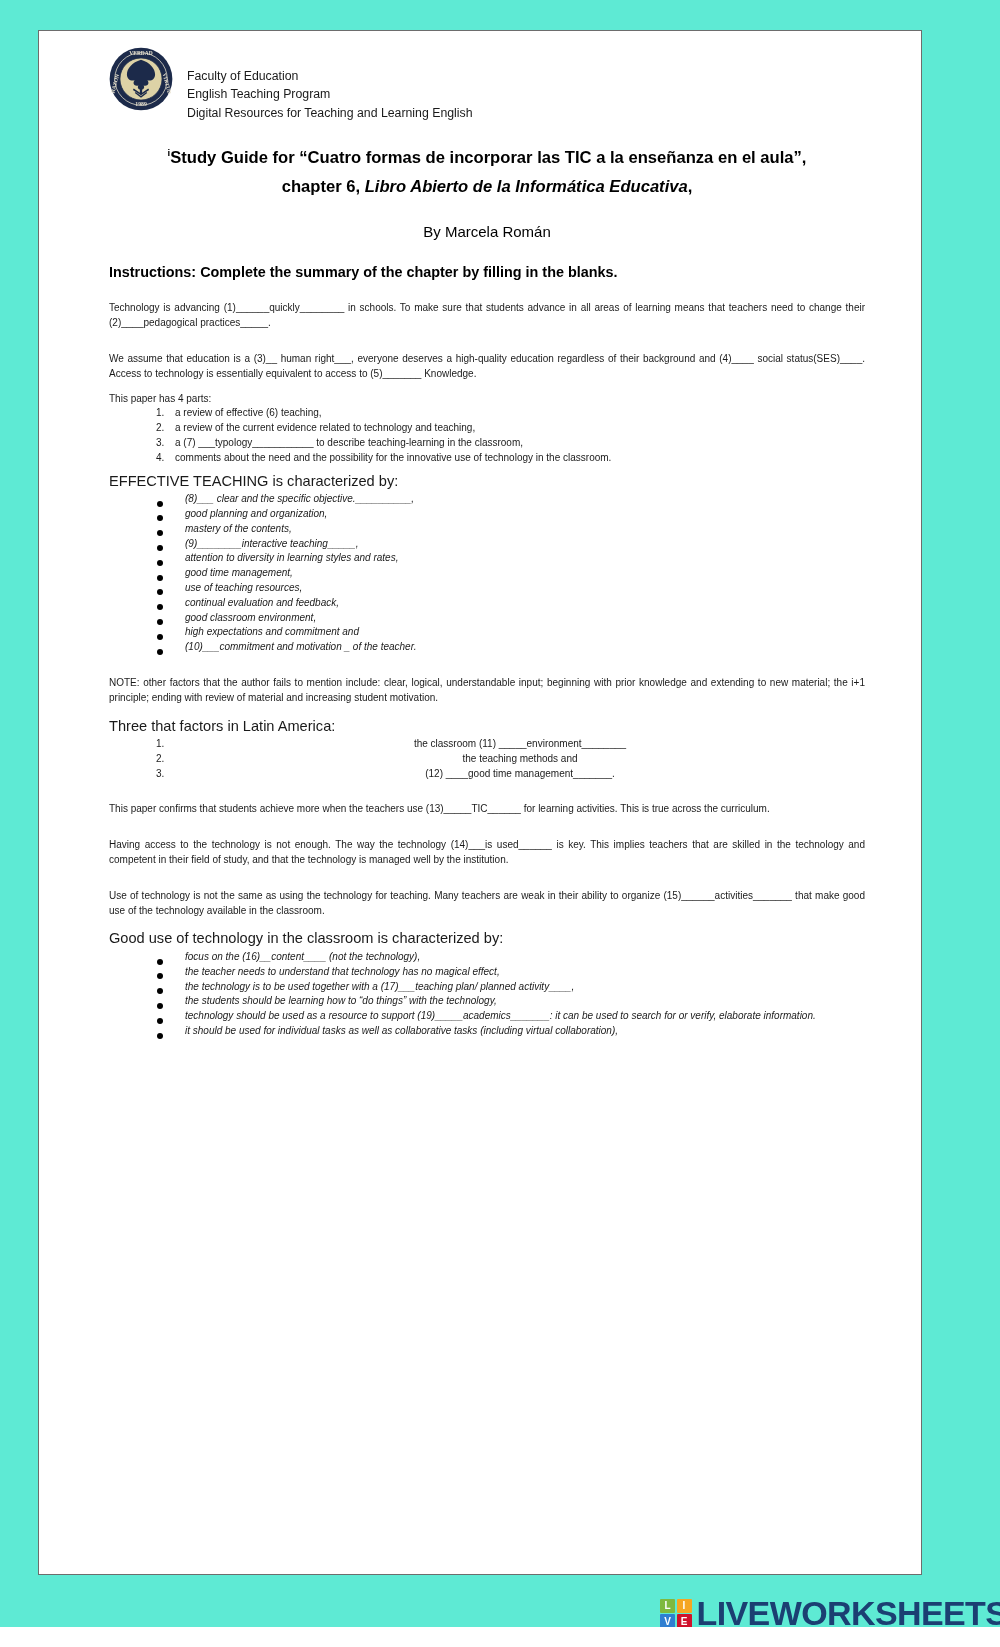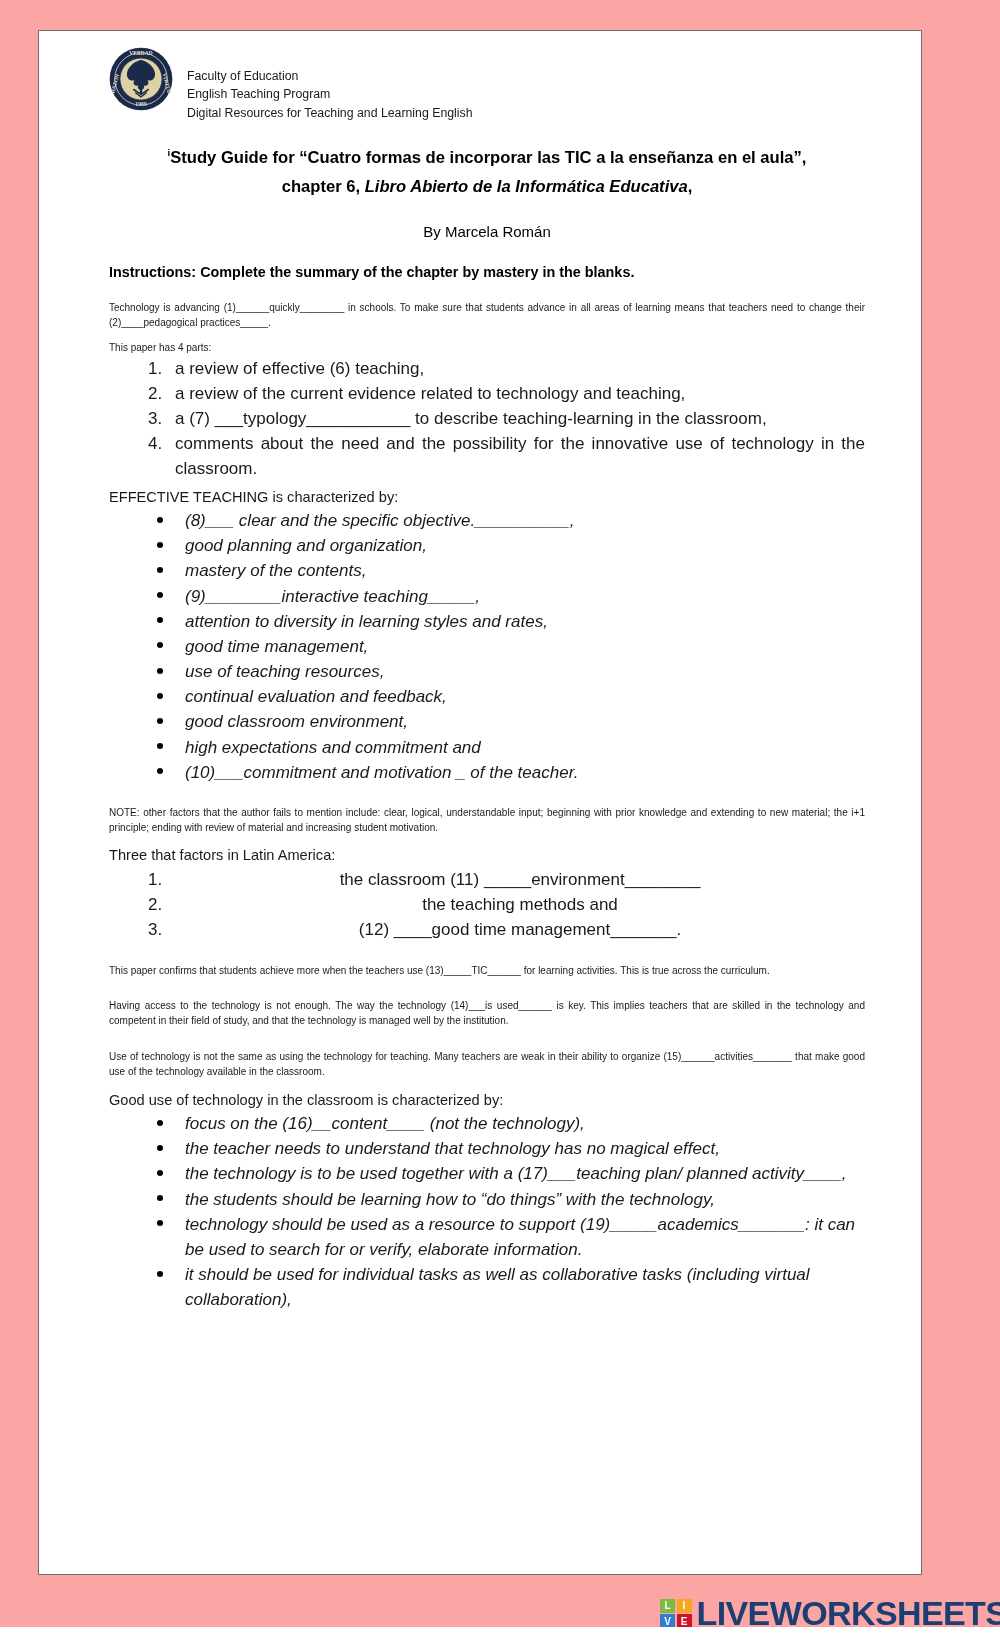--- a/index.html
+++ b/index.html
@@ -5,21 +5,21 @@
   * { box-sizing: border-box; }
   html, body {
     margin: 0; padding: 0;
     background: #ffffff;
     font-family: "Liberation Sans", sans-serif;
   }
   .page {
     position: relative;
     width: 1000px;
     height: 1627px;
-    background: #fca5a5;
+    background: #5eead4;
     overflow: hidden;
   }
   .sheet {
     position: absolute;
     left: 38px;
     top: 30px;
     width: 884px;
     height: 1545px;
     border: 1px solid #6d6d6d;
     background: #ffffff;
@@ -79,21 +79,21 @@
     color: #1a1a1a;
     margin-top: 21px;
     text-align: justify;
     text-justify: inter-word;
   }
   .para.tight { margin-top: 0; }
 
   ol.num, ul.dots {
     margin: 0;
     padding-left: 58px;
-    font-size: 17px;
+    font-size: 10px;
     line-height: 1.48;
     color: #1a1a1a;
   }
   ol.num { list-style: decimal; }
   ol.num li { padding-left: 8px; text-align: justify; }
   ol.num li.nojust { text-align: center; }
   ul.dots { list-style: none; padding-left: 46px; }
   ul.dots li {
     position: relative;
     padding-left: 30px;
@@ -175,24 +175,25 @@
         </div>
       </div>
 
       <div class="title-block">
         <span class="sup">i</span><span>Study Guide for “Cuatro formas de incorporar las TIC a la enseñanza en el aula”,</span><br>
         <span>chapter 6, </span><i>Libro Abierto de la Informática Educativa</i><span>,</span>
       </div>
 
       <div class="byline">By Marcela Román</div>
 
-      <div class="instructions">Instructions: Complete the summary of the chapter by mastery in the blanks.</div>
+      <div class="instructions">Instructions: Complete the summary of the chapter by filling in the blanks.</div>
 
       <p class="para">Technology is advancing (1)______quickly________ in schools.  To make sure that students advance in all areas of learning means that teachers need to change their (2)____pedagogical practices_____.</p>
 
+      <p class="para">We assume that education is a (3)__ human right___, everyone deserves a high-quality education regardless of their background and (4)____ social status(SES)____.  Access to technology is essentially equivalent to access to (5)_______ Knowledge.</p>
 
       <div class="para tight">This paper has 4 parts:</div>
 
       <ol class="num">
         <li>a review of effective (6) teaching,</li>
         <li>a review of the current evidence related to technology and teaching,</li>
         <li>a (7) ___typology___________ to describe teaching-learning in the classroom,</li>
         <li>comments about the need and the possibility for the innovative use of technology in the classroom.</li>
       </ol>
 

